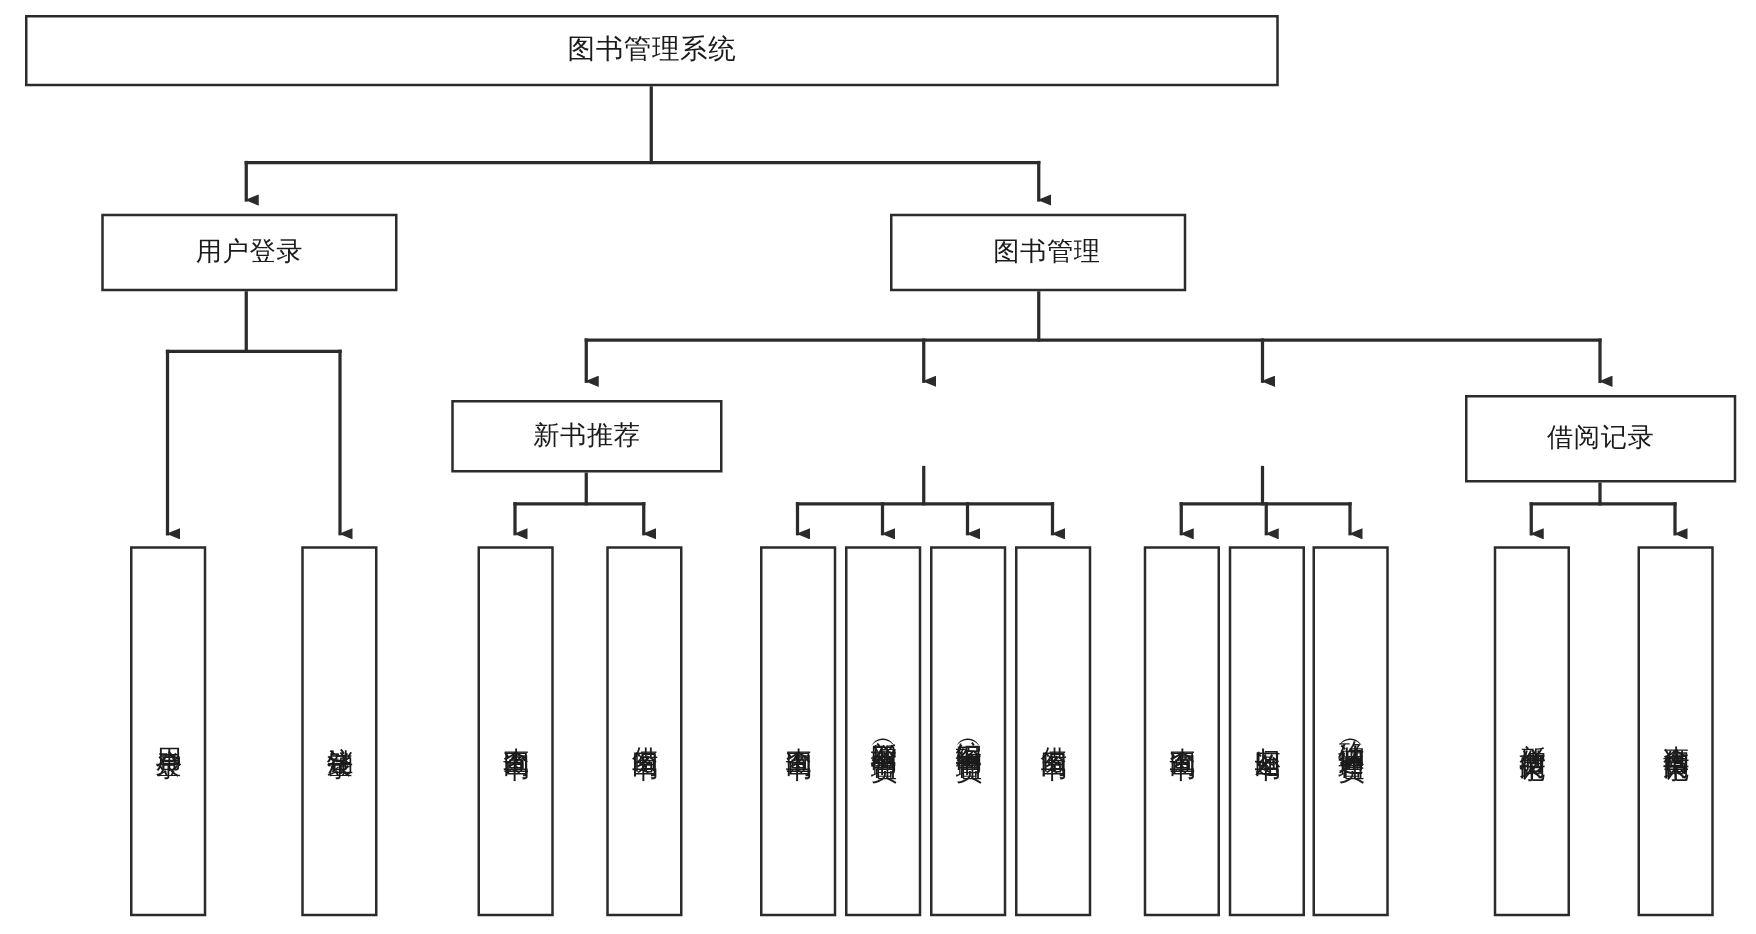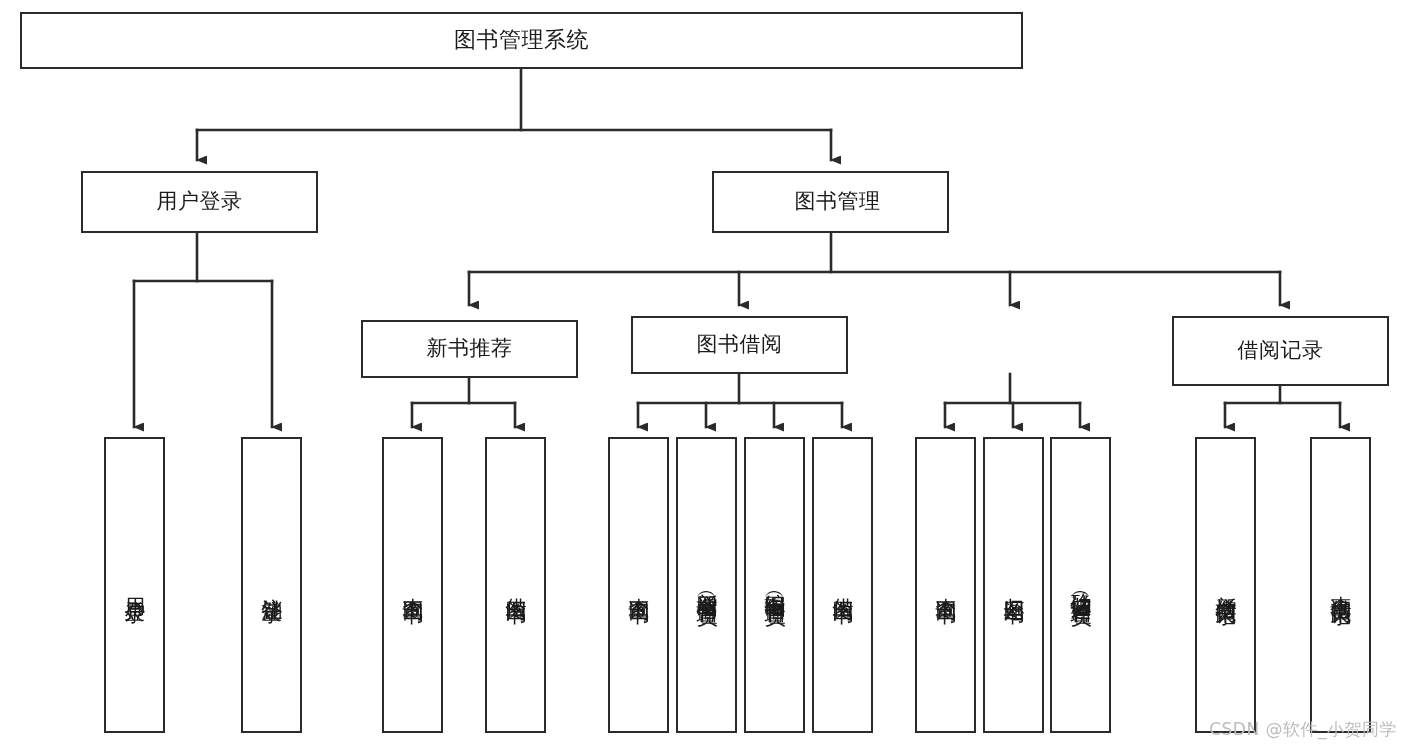--- a/index.html
+++ b/index.html
@@ -129,23 +129,20 @@
   <div class="node" style="left:81px; top:171px; width:237px; height:62px;">
     <span class="node-label">用户登录</span>
   </div>
   <div class="node" style="left:712px; top:171px; width:237px; height:62px;padding-left:14px;">
     <span class="node-label">图书管理</span>
   </div>
 
   <div class="node" style="left:361px; top:320px; width:217px; height:58px;">
     <span class="node-label">新书推荐</span>
   </div>
-  <div class="node" style="left:631px; top:316px; width:217px; height:58px;">
-    <span class="node-label">图书借阅</span>
-  </div>
   <div class="node" style="left:1172px; top:316px; width:217px; height:70px;">
     <span class="node-label">借阅记录</span>
   </div>
 
   <div class="node vertical" style="left:104px; top:437px; width:61px; height:296px;">
     <span class="node-label">用户登录</span>
   </div>
   <div class="node vertical" style="left:241px; top:437px; width:61px; height:296px;">
     <span class="node-label">注销登录</span>
   </div>
@@ -180,15 +177,14 @@
     <span class="node-label">确认归还（管理员）</span>
   </div>
 
   <div class="node vertical" style="left:1195px; top:437px; width:61px; height:296px;">
     <span class="node-label">新增借阅记录</span>
   </div>
   <div class="node vertical" style="left:1310px; top:437px; width:61px; height:296px;">
     <span class="node-label">查询借阅记录</span>
   </div>
 
-  <div class="watermark">CSDN @软件_小贺同学</div>
 
 </div>
 
 </body></html>

